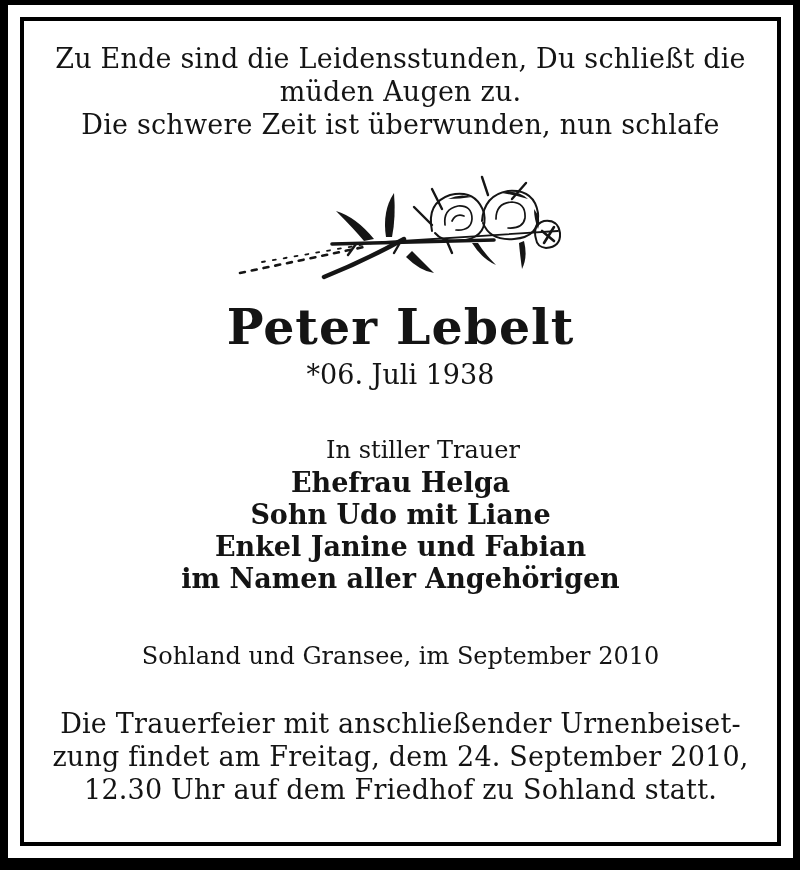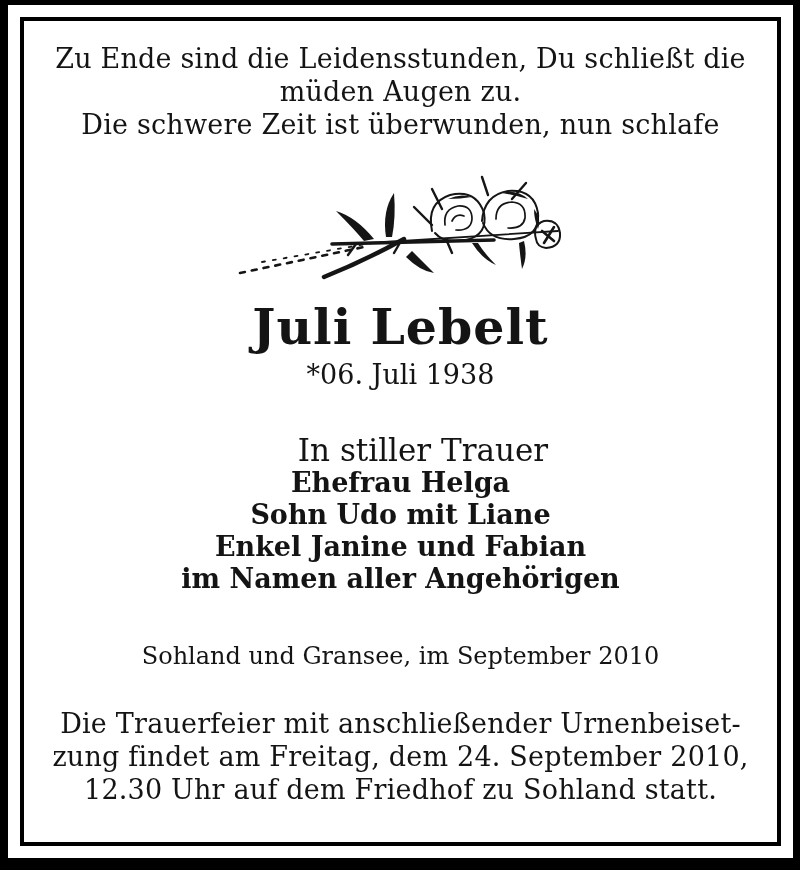--- a/index.html
+++ b/index.html
@@ -57,21 +57,21 @@
     margin-top: 3px;
     display: flex;
     justify-content: center;
     gap: 92px;
     font-size: 27px;
     line-height: 34px;
     flex-direction: column;
   }
   .mourning-intro {
     margin-top: 42px;
-    font-size: 31px;
+    font-size: 24px;
     line-height: 33px;
     margin-left: 45px;
   }
   .mourner-line {
     font-size: 27px;
     line-height: 32px;
     font-weight: 700;
   }
   .place-line {
     margin-top: 45px;
@@ -134,21 +134,21 @@
           <path d="M266 24 Q 280 20 292 30 Q 278 26 266 24 Z" fill="#151515" stroke="none"></path>
           <path d="M298 40 Q 306 50 302 60 Q 298 50 298 40 Z" fill="#151515" stroke="none"></path>
 
           <path d="M300 70 Q 296 56 308 52 Q 322 50 324 64 Q 325 78 310 79 Q 301 78 300 70" stroke-width="2"></path>
           <path d="M306 62 L318 72" stroke-width="2.6"></path>
           <path d="M318 58 L308 74" stroke-width="2.6"></path>
         </g>
       </svg>
     </div>
 
-    <div class="deceased-name">Juli Lebelt</div>
+    <div class="deceased-name">Peter Lebelt</div>
 
     <div class="dates-row">
       <span>*06. Juli 1938</span>
     </div>
 
     <div class="mourning-intro">In stiller Trauer</div>
 
     <div>
       <div class="mourner-line">Ehefrau Helga</div>
       <div class="mourner-line">Sohn Udo mit Liane</div>

